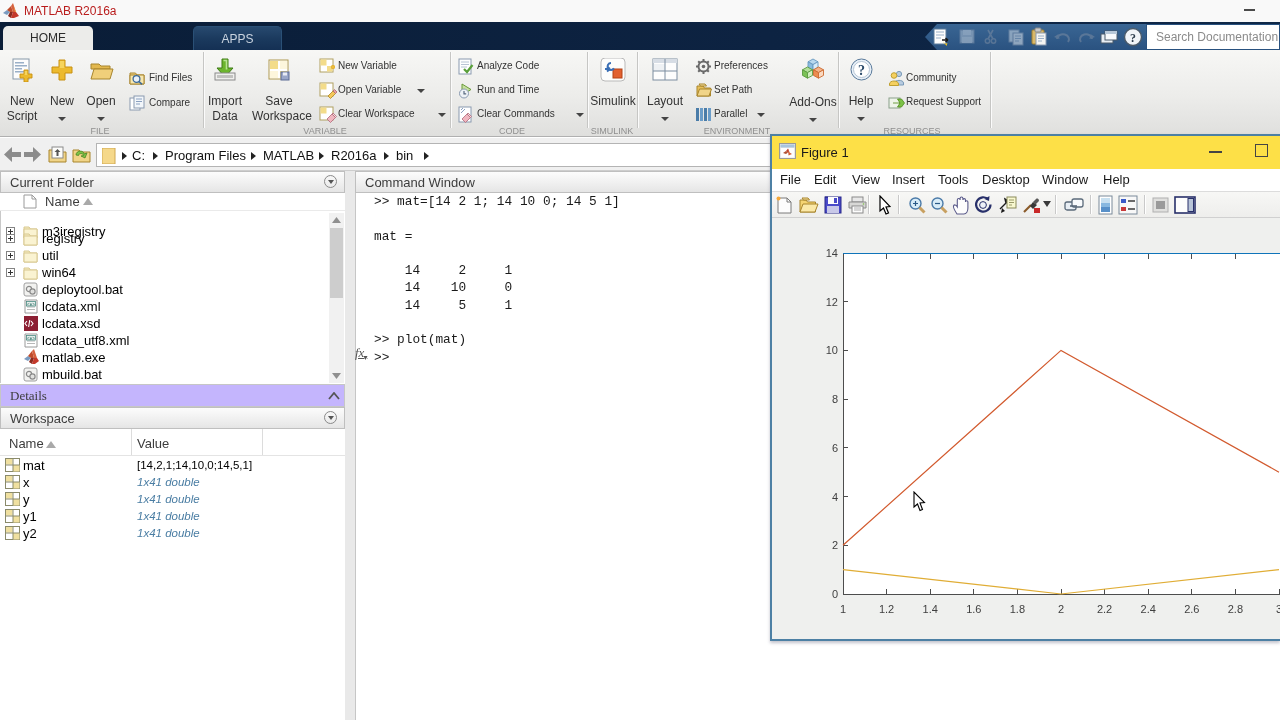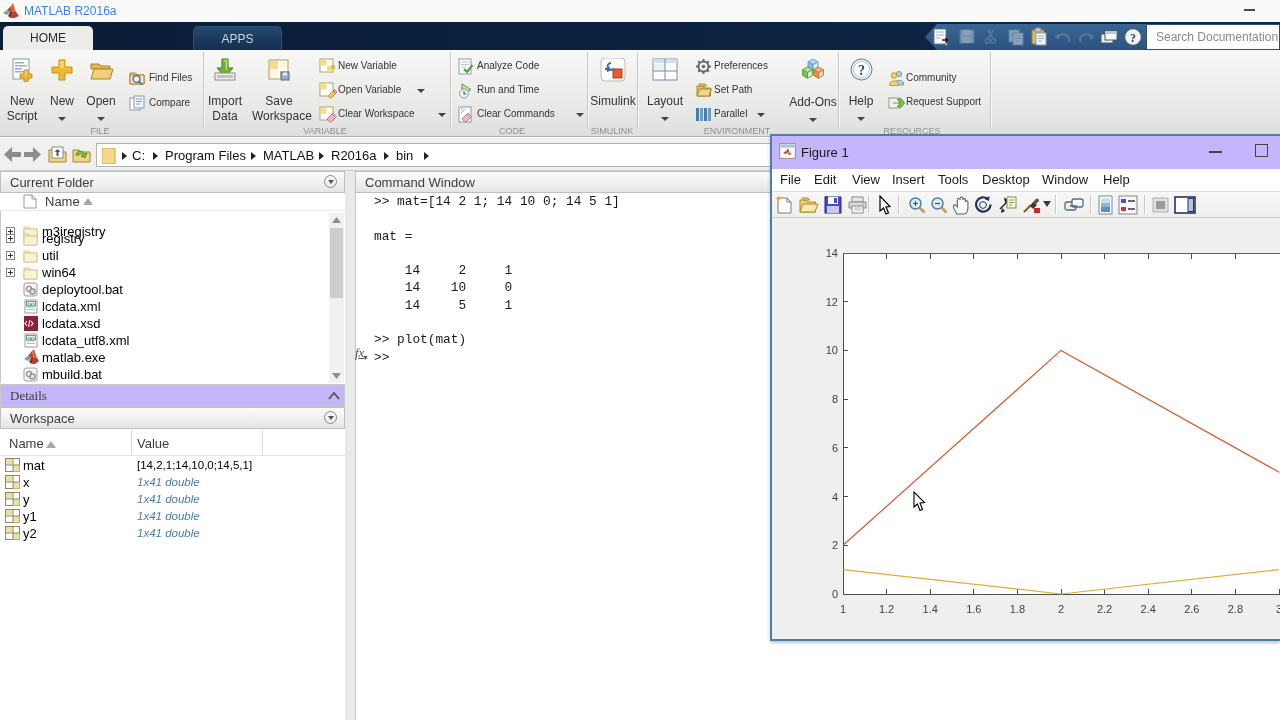--- a/index.html
+++ b/index.html
@@ -1,21 +1,21 @@
 <!DOCTYPE html>
 <html><head>
 <meta charset="utf-8">
 <style>
 * { margin:0; padding:0; box-sizing:border-box; }
 html,body { width:1280px; height:720px; overflow:hidden; }
 body { font-family:"Liberation Sans", sans-serif; position:relative; background:#fff; }
 .abs { position:absolute; }
 
 #titlebar { left:0; top:0; width:1280px; height:22px; background:#f9f9f9; }
-#titletext { left:24px; top:4px; font-size:12px; color:#3b82f6; }
+#titletext { left:24px; top:4px; font-size:12px; color:#b91c1c; }
 
 #tabbar { left:0; top:22px; width:1280px; height:28px; background:linear-gradient(90deg,#0a1d37 0%,#0d2342 60%,#0f2848 100%); }
 .tab { top:26px; height:24px; border-radius:5px 5px 0 0; font-size:12px; text-align:center; line-height:24px; }
 .tab.inactive { background:linear-gradient(180deg,#27496f 0%,#1b3a5e 50%,#143054 100%); color:#c9d3df; border:1px solid #2a5076; border-bottom:none; }
 #tab-home { left:3px; width:90px; background:#ececea; color:#2b2b2b; }
 #tab-plots { left:97px; width:92px;margin-top:45px; }
 #tab-apps { left:193px; width:89px; }
 #qab { left:925px; top:24px; width:221px; height:26px; background:linear-gradient(180deg,#3a6694,#2a5280); clip-path:polygon(12px 0,100% 0,100% 100%,12px 100%,0 50%); }
 #searchbox { left:1146px; top:24px; width:134px; height:26px; background:#fff; border:1px solid #28517f; font-size:12px; color:#8b8b8b; line-height:24px; padding-left:9px; }
 
@@ -55,21 +55,21 @@
 .wrow .nm { position:absolute; left:23px; top:2px; font-size:13px; }
 .wrow .val { position:absolute; left:137px; top:3px; font-size:11.5px; }
 .wval-i { color:#4a7da3; font-style:italic; }
 
 #cmdwin { left:355px; top:171px; width:925px; height:549px; background:#fff; border-left:1px solid #c6c6c6; }
 #cmd-title { left:355px; top:171px; width:925px; height:22px; }
 #cmdtext { left:374px; top:193px; font-family:"Liberation Mono", monospace; font-size:12.8px; line-height:17.3px; color:#1a1a1a; white-space:pre; }
 #fx { left:355px; top:345px; font-family:"Liberation Serif", serif; font-style:italic; font-size:13px; color:#555;text-decoration:underline; }
 
 #figwin { left:770px; top:134px; width:510px; height:507px; background:#fff; border:2px solid #4d80a4; border-right:none; box-shadow:0 2px 3px rgba(120,120,140,0.45); }
-#figtitle { left:0; top:0; width:508px; height:33px; background:#c4b5fd; }
+#figtitle { left:0; top:0; width:508px; height:33px; background:#fde047; }
 #figmenu { left:0; top:33px; width:508px; height:23px; background:#fff; border-bottom:1px solid #dcdcdc; font-size:13px; color:#1a1a1a; }
 .mitem { position:absolute; top:3px; }
 #figtools { left:0; top:56px; width:508px; height:26px; background:linear-gradient(180deg,#f7f7f5,#eeeeec); border-bottom:1px solid #d0d0d0; }
 .tsep { position:absolute; top:3px; width:1px; height:19px; background:#c9c9c9; box-shadow:1px 0 0 #fff; }
 #figcanvas { left:0; top:82px; width:508px; height:421px; background:#eff0ee; }
 </style>
 </head>
 <body>
 
 <div class="abs" id="titlebar"></div>

